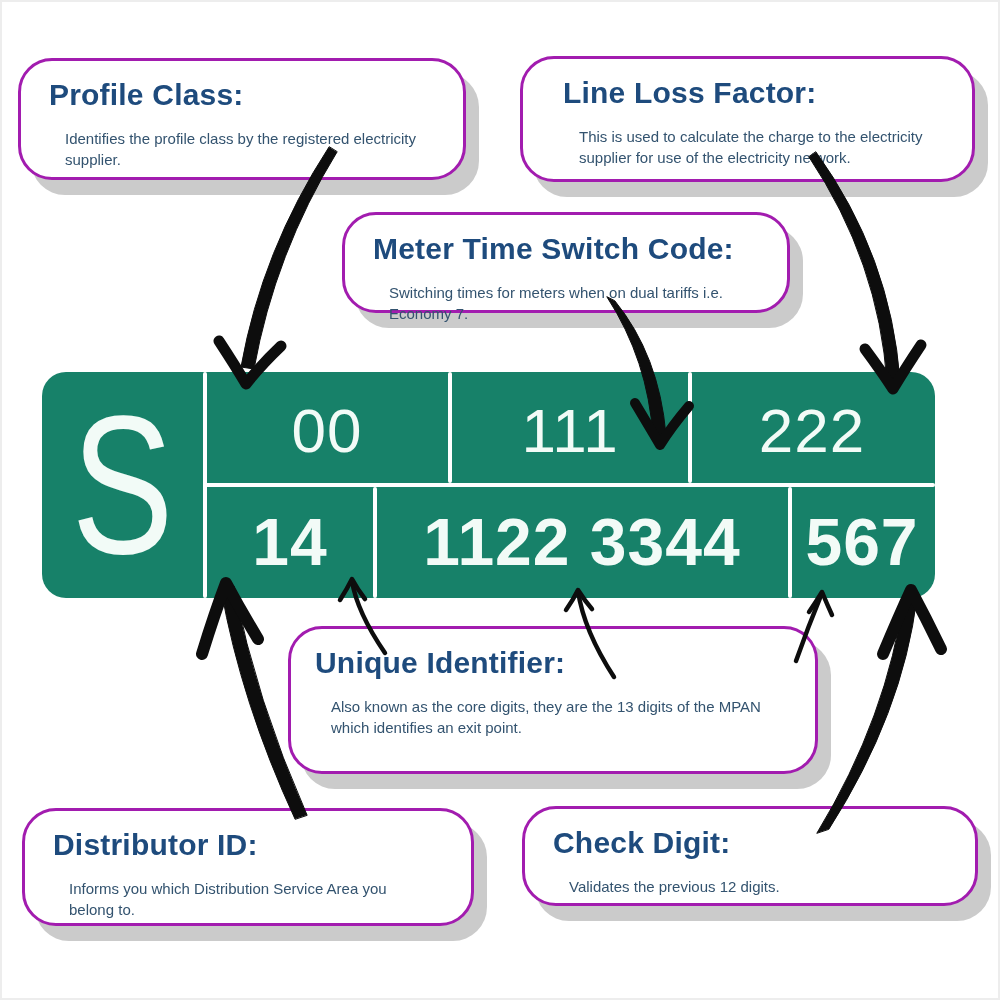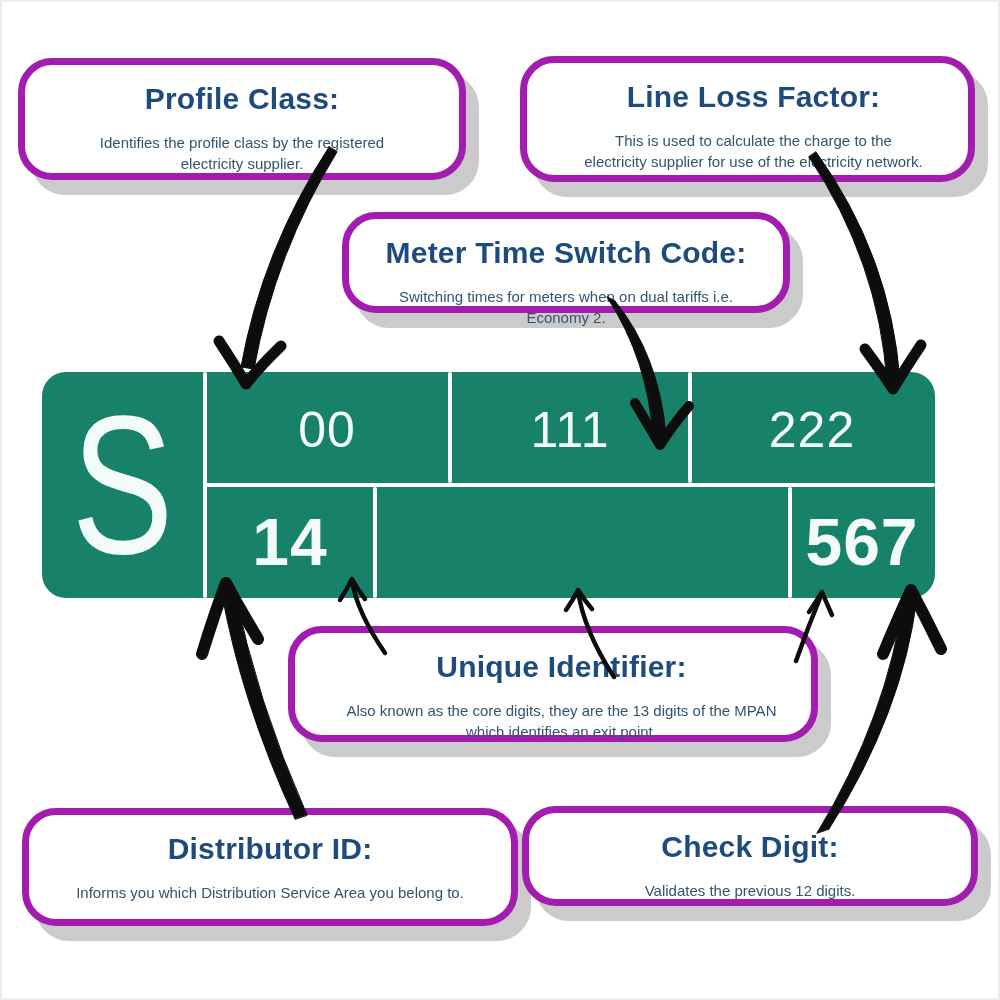--- a/index.html
+++ b/index.html
@@ -3,58 +3,57 @@
 <meta charset="utf-8">
 <style>
   html,body{margin:0;padding:0;background:#ffffff;}
   .canvas{
     position:relative;width:1000px;height:1000px;background:#ffffff;
     font-family:"Liberation Sans",sans-serif;overflow:hidden;
     box-shadow:inset 0 0 0 2px #ededed;
   }
   
   .callout{
-    position:absolute;background:#ffffff;border:7px solid #a21caf;
+    position:absolute;background:#ffffff;border:3px solid #a21caf;
     border-radius:34px;box-sizing:border-box;
     box-shadow:13px 15px 0 0 #cbcbcb;
     padding:15px 28px;
-    text-align:center;
   }
   .callout h2{
     margin:2px 0 6px 0;font-size:30px;font-weight:700;
     color:var(--heading,#1e4b7d);letter-spacing:.2px;
   }
   .callout p{
     margin:16px;font-size:15px;line-height:1.42;color:var(--bodytext,#33536f);
   }
   .box-profile{left:18px;top:58px;width:448px;height:122px;}
   .box-lineloss{left:520px;top:56px;width:455px;height:126px;padding-left:40px;}
   .box-mtsc{left:342px;top:212px;width:448px;height:101px;}
-  .box-unique{left:288px;top:626px;width:530px;height:116px;padding-left:24px;padding-right:7px;}
-  .box-distributor{left:22px;top:808px;width:496px;height:118px;}
+  .box-unique{left:288px;top:626px;width:530px;height:148px;padding-left:24px;padding-right:7px;}
+  .box-distributor{left:22px;top:808px;width:452px;height:118px;}
   .box-check{left:522px;top:806px;width:456px;height:100px;}
   
   .plate{
     position:absolute;left:42px;top:372px;width:893px;height:226px;
     background:var(--green,#178169);border-radius:24px;
   }
   .divider{position:absolute;background:#ffffff;border-radius:2px;}
   .d-vfull{left:161px;top:0;width:4px;height:226px;}
   .d-h{left:161px;top:111px;width:732px;height:4px;}
   .d-vt1{left:406px;top:0;width:4px;height:111px;}
   .d-vt2{left:646px;top:0;width:4px;height:111px;}
   .d-vb1{left:331px;top:115px;width:4px;height:111px;}
   .d-vb2{left:746px;top:115px;width:4px;height:111px;}
   .cell{
     position:absolute;transform:translate(-50%,-50%);
     color:#f2fbf7;font-family:"Liberation Sans",sans-serif;
     white-space:nowrap;letter-spacing:1px;
   }
   .supplier{font-size:196px;font-weight:400;transform:translate(-50%,-50%) scaleX(.78);}
-  .digit-top{font-size:50px;}
+  .digit-top{font-size:62px;}
   .digit-bottom{font-size:66px;font-weight:bold;}
   
   .arrows{position:absolute;left:0;top:0;width:1000px;height:1000px;pointer-events:none;}
 </style>
 </head>
 <body>
 
 <div class="canvas">
 
   <div class="callout box-profile">
@@ -62,21 +61,21 @@
     <p>Identifies the profile class by the registered electricity supplier.</p>
   </div>
 
   <div class="callout box-lineloss">
     <h2>Line Loss Factor:</h2>
     <p>This is used to calculate the charge to the electricity supplier for use of the electricity network.</p>
   </div>
 
   <div class="callout box-mtsc">
     <h2>Meter Time Switch Code:</h2>
-    <p>Switching times for meters when on dual tariffs i.e. Economy 2.</p>
+    <p>Switching times for meters when on dual tariffs i.e. Economy 7.</p>
   </div>
 
   <div class="callout box-unique">
     <h2>Unique Identifier:</h2>
     <p>Also known as the core digits, they are the 13 digits of the MPAN which identifies an exit point.</p>
   </div>
 
   <div class="callout box-distributor">
     <h2>Distributor ID:</h2>
     <p>Informs you which Distribution Service Area you belong to.</p>
@@ -93,20 +92,21 @@
     <div class="divider d-vt1"></div>
     <div class="divider d-vt2"></div>
     <div class="divider d-vb1"></div>
     <div class="divider d-vb2"></div>
 
     <div class="cell supplier" style="left:81px;top:113px;">S</div>
     <div class="cell digit-top" style="left:285px;top:58px;">00</div>
     <div class="cell digit-top" style="left:528px;top:58px;">111</div>
     <div class="cell digit-top" style="left:770px;top:58px;">222</div>
     <div class="cell digit-bottom" style="left:248px;top:170px;">14</div>
+    <div class="cell digit-bottom" style="left:540px;top:170px;">1122 3344</div>
     <div class="cell digit-bottom" style="left:820px;top:170px;">567</div>
   </div>
 
   <svg class="arrows" viewBox="0 0 1000 1000">
     <g fill="#0d0d0d" stroke="#0d0d0d" stroke-linecap="round" stroke-linejoin="round">
 
       <g>
         <path d="M 329,147 Q 262,250 241,367 L 254,369 Q 275,253 337,152 Z" stroke-width="1"></path>
         <path d="M 219,341 Q 236,367 246,384 Q 261,365 281,346" fill="none" stroke-width="11"></path>
       </g>

